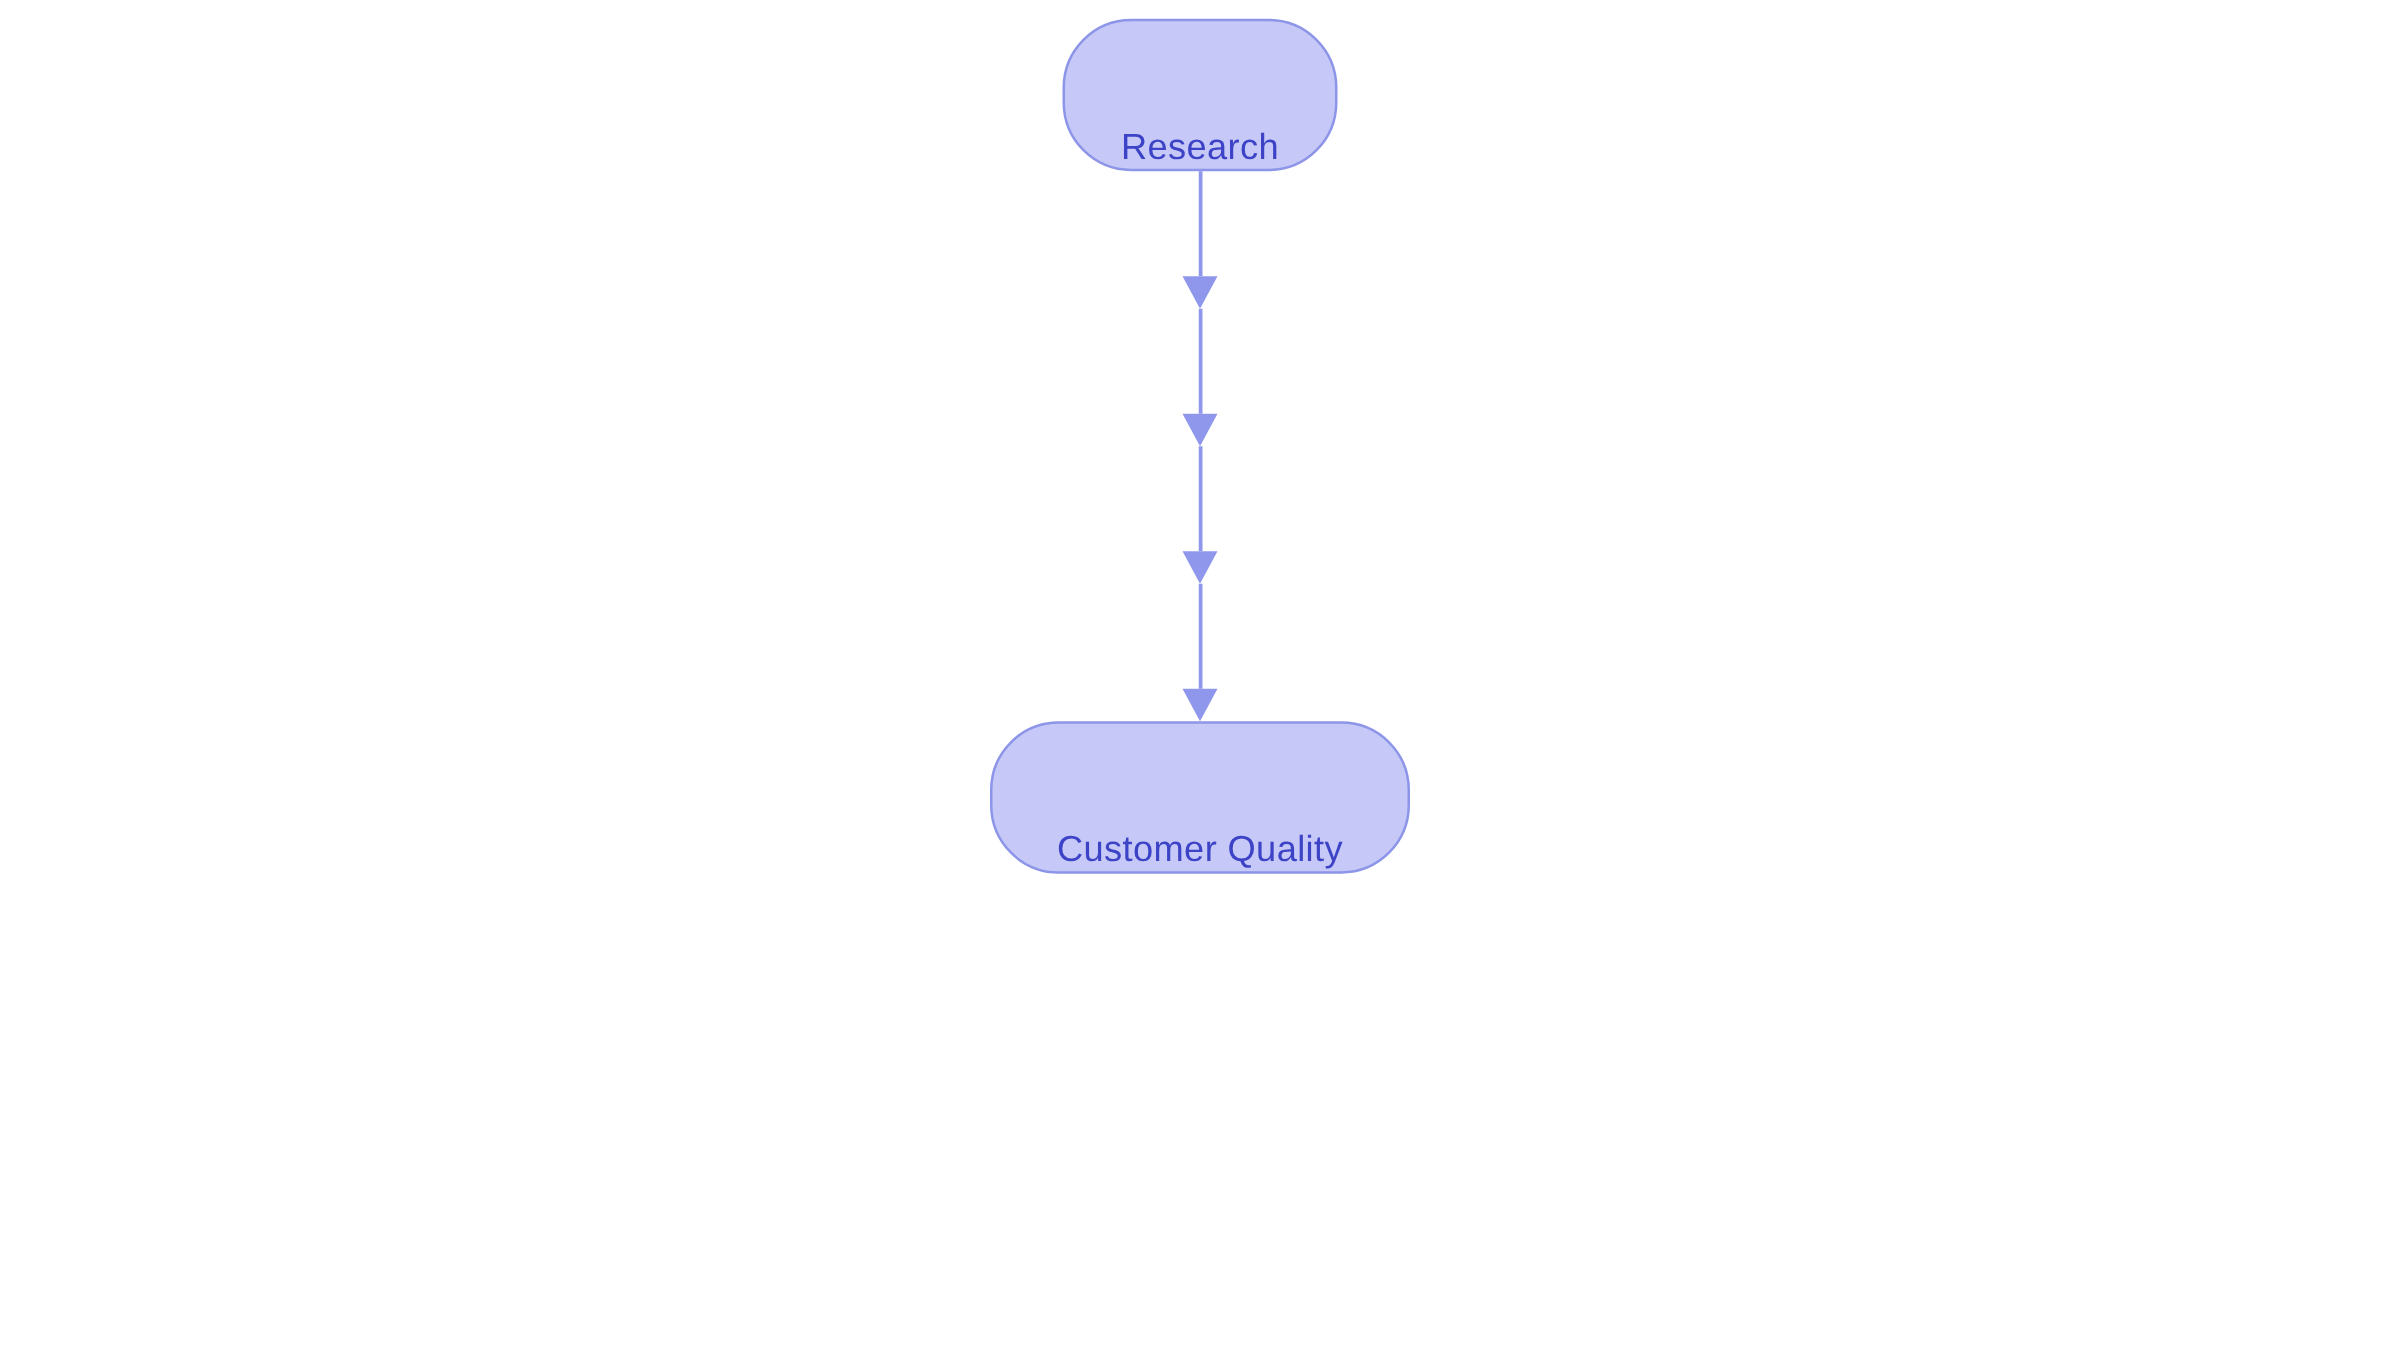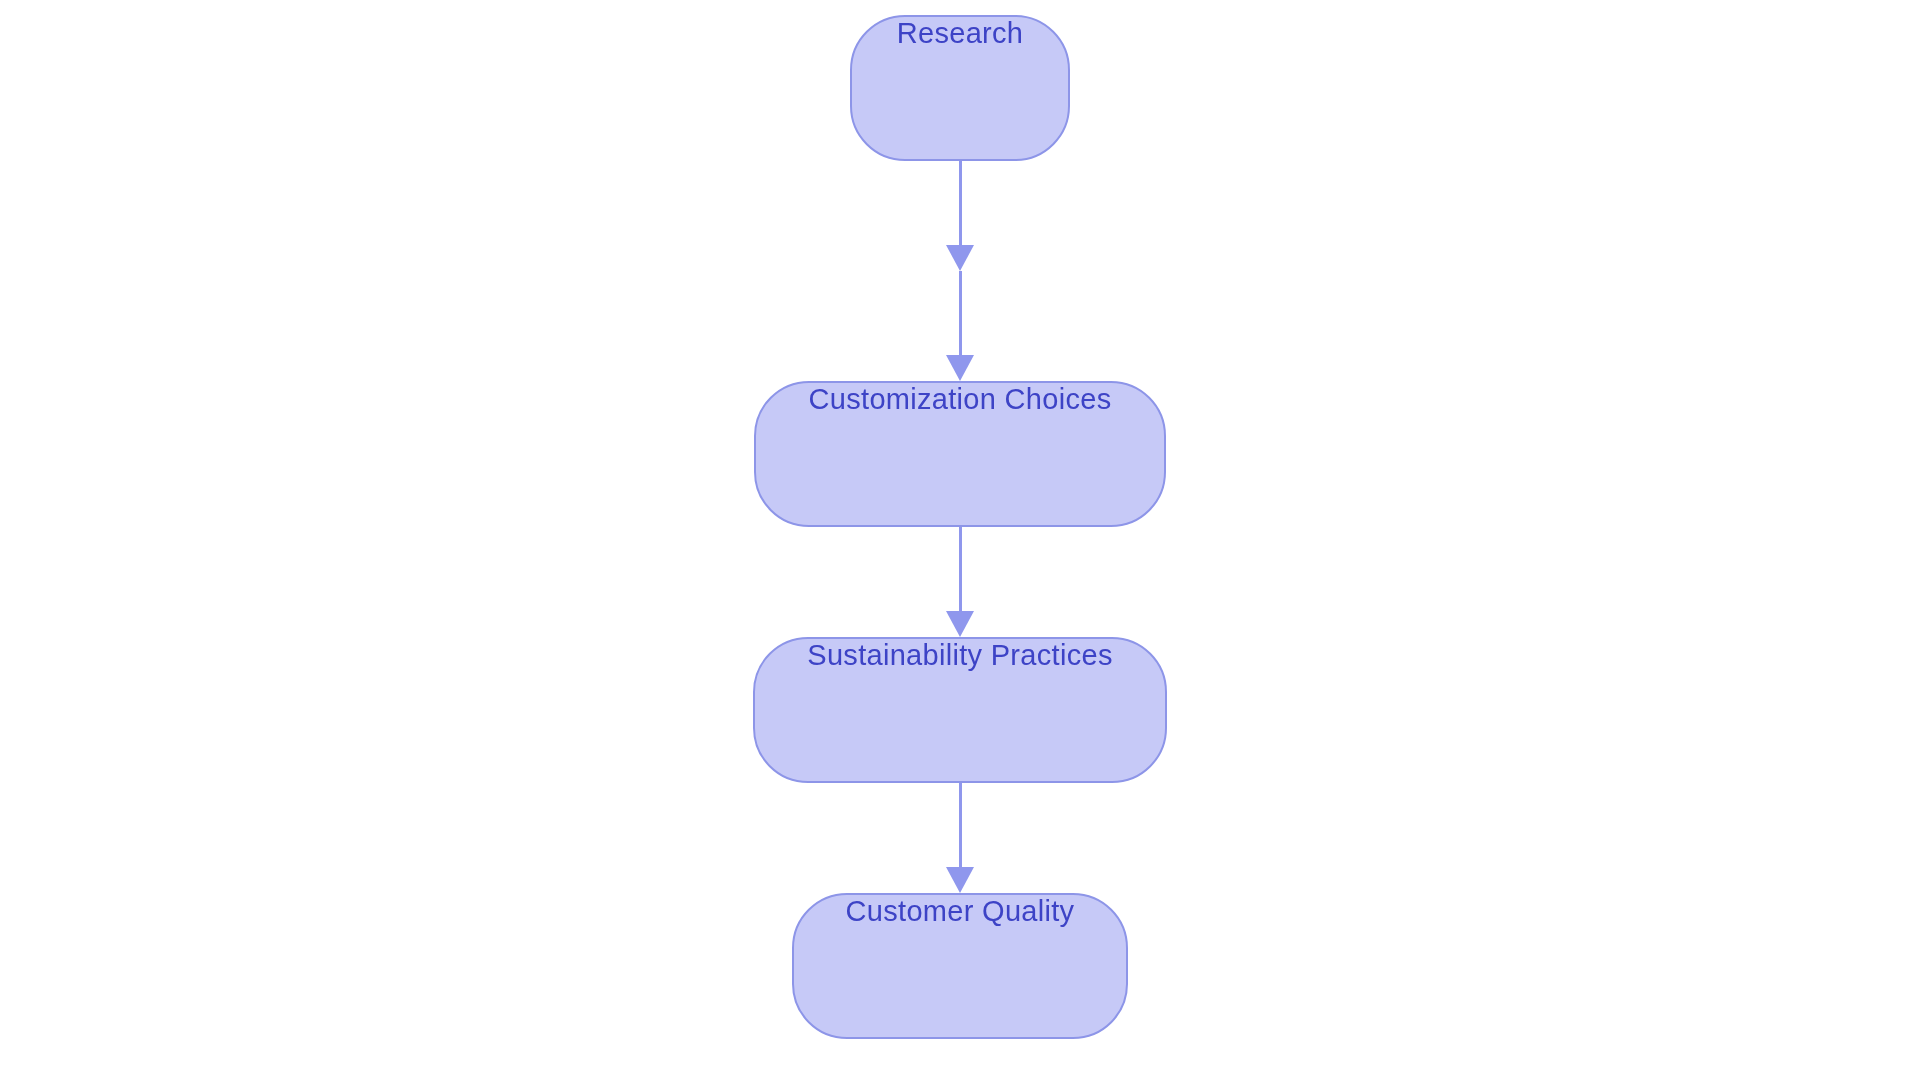--- a/index.html
+++ b/index.html
@@ -20,26 +20,26 @@
   .canvas {
     width: 1920px;
     height: 1083px;
     padding-top: 15px;
     display: flex;
     flex-direction: column;
     align-items: center;
     background: var(--bg);
   }
   .node {
-    height: 146px;
+    height: 122px;
     border: 2px solid var(--node-border);
     border-radius: 55px;
     background: var(--node-fill);
     display: flex;
-    align-items: flex-start;
+    align-items: flex-end;
     justify-content: center;
     flex: 0 0 auto;
   }
   .node-label {
     color: var(--node-text);
     font-size: 29px;
     font-weight: 400;
     letter-spacing: 0.3px;
     white-space: nowrap;
   }
@@ -82,32 +82,26 @@
     <div class="arrow-line"></div>
     <div class="arrow-head"></div>
   </div>
 
 
   <div class="arrow">
     <div class="arrow-line"></div>
     <div class="arrow-head"></div>
   </div>
 
-  <div class="node n3">
-    <span class="node-label">Customization Choices</span>
-  </div>
 
   <div class="arrow">
     <div class="arrow-line"></div>
     <div class="arrow-head"></div>
   </div>
 
-  <div class="node n4">
-    <span class="node-label">Sustainability Practices</span>
-  </div>
 
   <div class="arrow">
     <div class="arrow-line"></div>
     <div class="arrow-head"></div>
   </div>
 
   <div class="node n5">
     <span class="node-label">Customer Quality</span>
   </div>
 

